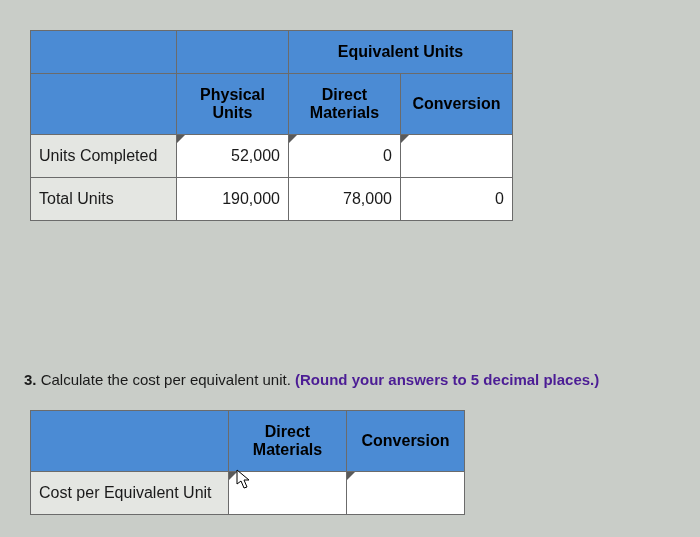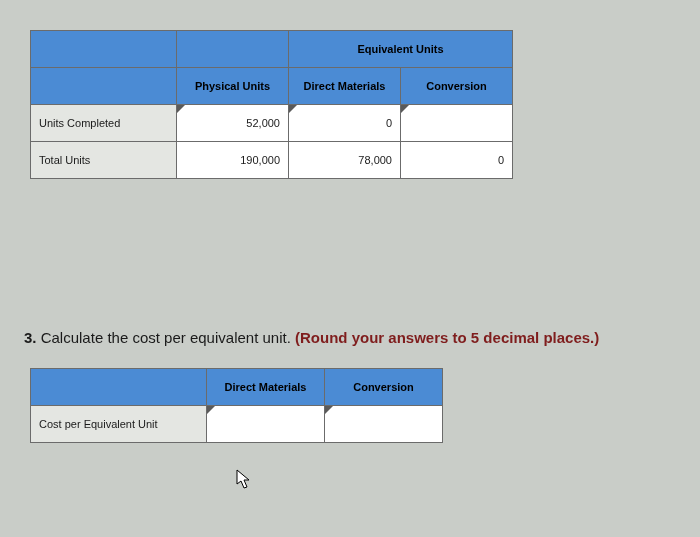--- a/index.html
+++ b/index.html
@@ -16,32 +16,32 @@
   }
   .content {
     padding: 30px 24px 0 24px;
   }
   .prompt {
     margin-bottom: 22px;
     font-size: 15px;
   }
   .prompt b { font-weight: bold; }
   .hint {
-    color: #7f1d1d;
+    color: #4c1d95;
     font-weight: bold;
   }
   table {
     border-collapse: collapse;
     margin-left: 6px;
   }
   td, th {
     border: 1px solid #6b6b6b;
     padding: 12px 8px;
     height: 24px;
-    font-size: 11px;
+    font-size: 16px;
     font-weight: normal;
     text-align: center;
     background: #e4e6e2;
   }
   .hdr {
     background: #4b8bd4;
     font-weight: bold;
     color: #000;
   }
   .row-label {
@@ -76,21 +76,21 @@
   .section-gap {
     height: 150px;
   }
   .cursor {
     position: absolute;
     left: 236px;
     top: 469px;
     pointer-events: none;
   }
   
-  .t2 .row-label { width: 176px; }
+  .t2 .row-label { width: 198px; }
   .t2 .num, .t2 .num-blank { width: 118px; }
 </style>
 </head>
 <body>
 
 <div class="content">
 
 
   <table>
     <tbody>

